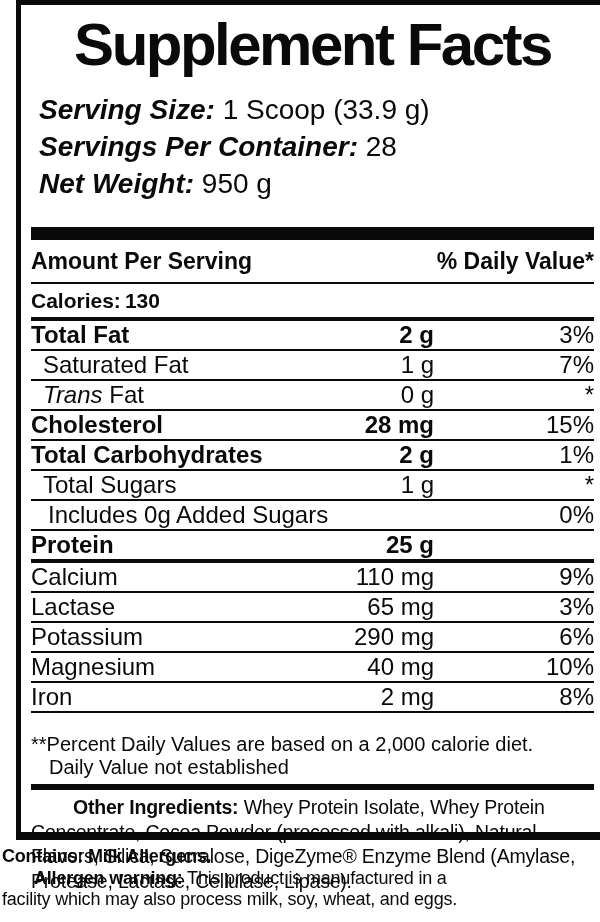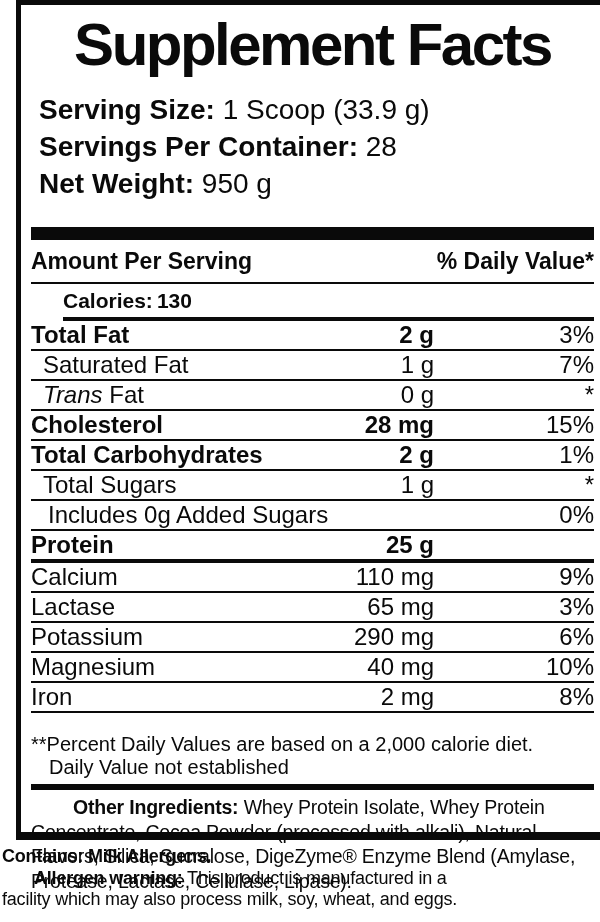--- a/index.html
+++ b/index.html
@@ -35,41 +35,40 @@
     font-weight: bold;
     letter-spacing: -2.5px;
     white-space: nowrap;
   }
   .serving-block {
     margin-top: 10px;
     padding-left: 8px;
     font-size: 28px;
     line-height: 37px;
   }
-  .serving-line .lbl { font-weight: bold; }
+  .serving-line .lbl { font-weight: bold; font-style: italic; }
   .bar-thick {
     height: 13px;
     background: #0a0a0a;
     margin-top: 25px;
   }
   .hdr-row {
     display: flex;
     justify-content: space-between;
     align-items: baseline;
     font-weight: bold;
     font-size: 23px;
     padding: 8px 0 7px 0;
     border-bottom: 2px solid #0a0a0a;
   }
   .calories-row {
     font-size: 21px;
     font-weight: bold;
     padding: 5px 0 4px 0;
     border-bottom: 4px solid #0a0a0a;
-    margin-left: 32px;
   }
   .calories-row .val { margin-left: 4px; }
   .nrow {
     position: relative;
     font-size: 24px;
     line-height: 28px;
     border-bottom: 2px solid #0a0a0a;
   }
   .nrow .nm { display: inline-block; }
   .nrow .amt {

